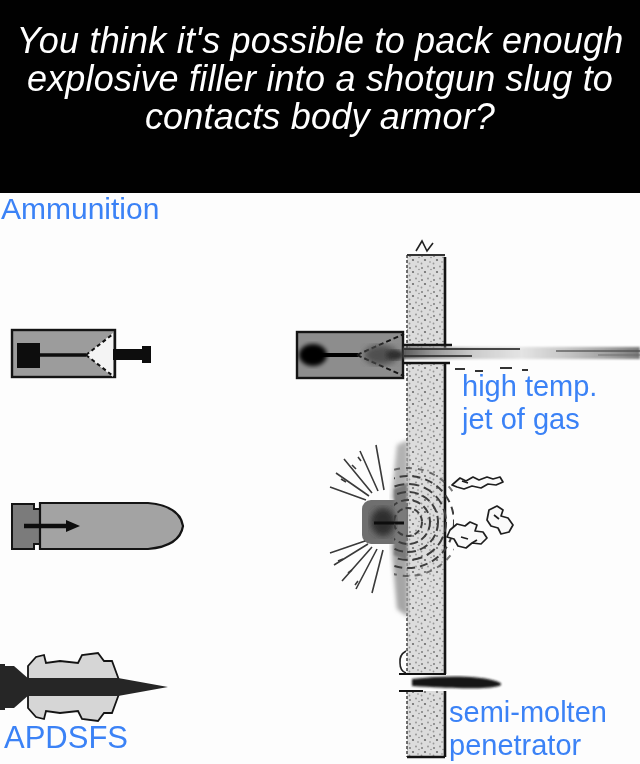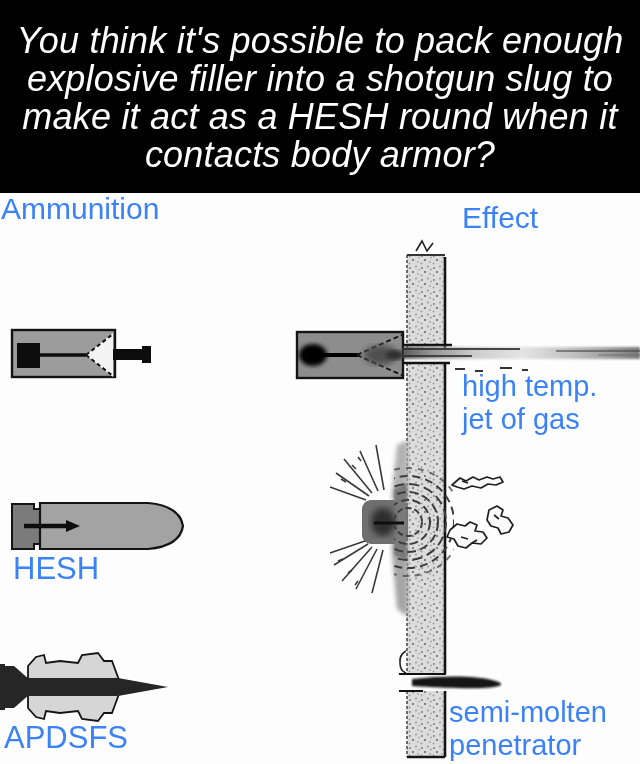--- a/index.html
+++ b/index.html
@@ -27,21 +27,20 @@
   .diagram-art { position:absolute; top:193px; left:0; }
 </style>
 </head>
 <body>
 
 <div class="stage">
 
   <div class="meme-header">
     <div class="caption-line">You think it's possible to pack enough</div>
     <div class="caption-line">explosive filler into a shotgun slug to</div>
-    <div class="caption-line">make it act as a HESH round when it</div>
     <div class="caption-line">contacts body armor?</div>
   </div>
 
   <svg class="diagram-art" width="640" height="571" viewBox="0 0 640 571">
     <defs>
       <pattern id="speck" width="12" height="12" patternUnits="userSpaceOnUse">
         <rect width="12" height="12" fill="#dcdcdc"></rect>
         <circle cx="2" cy="3" r="1" fill="#7c7c7c"></circle>
         <circle cx="8" cy="1.5" r="0.9" fill="#909090"></circle>
         <circle cx="5" cy="7" r="1.1" fill="#6a6a6a"></circle>
@@ -170,23 +169,21 @@
       <polygon points="0,485 118,485 168,494 118,503 0,503" fill="#262626"></polygon>
       <rect x="0" y="471" width="5" height="46" fill="#262626"></rect>
     </g>
 
     <g>
       <path d="M412,486 C445,482 478,483 492,487 C500,489 504,491 499,493 C485,497 445,495 412,493 Z" fill="#141414" filter="url(#blur1)"></path>
     </g>
   </svg>
 
   <div class="diag-label col-header" style="left:1px;  top:192px;">Ammunition</div>
-  <div class="diag-label col-header" style="left:462px; top:201px;">Effect</div>
 
-  <div class="diag-label ammo-label" style="left:13px; top:551px;">HESH</div>
   <div class="diag-label ammo-label" style="left:4px;  top:720px;">APDSFS</div>
 
   <div class="diag-label fx-label" style="left:462px; top:370px;">high temp.
 jet of gas</div>
   <div class="diag-label fx-label" style="left:449px; top:696px;">semi-molten
 penetrator</div>
 
 </div>
 
 </body></html>

